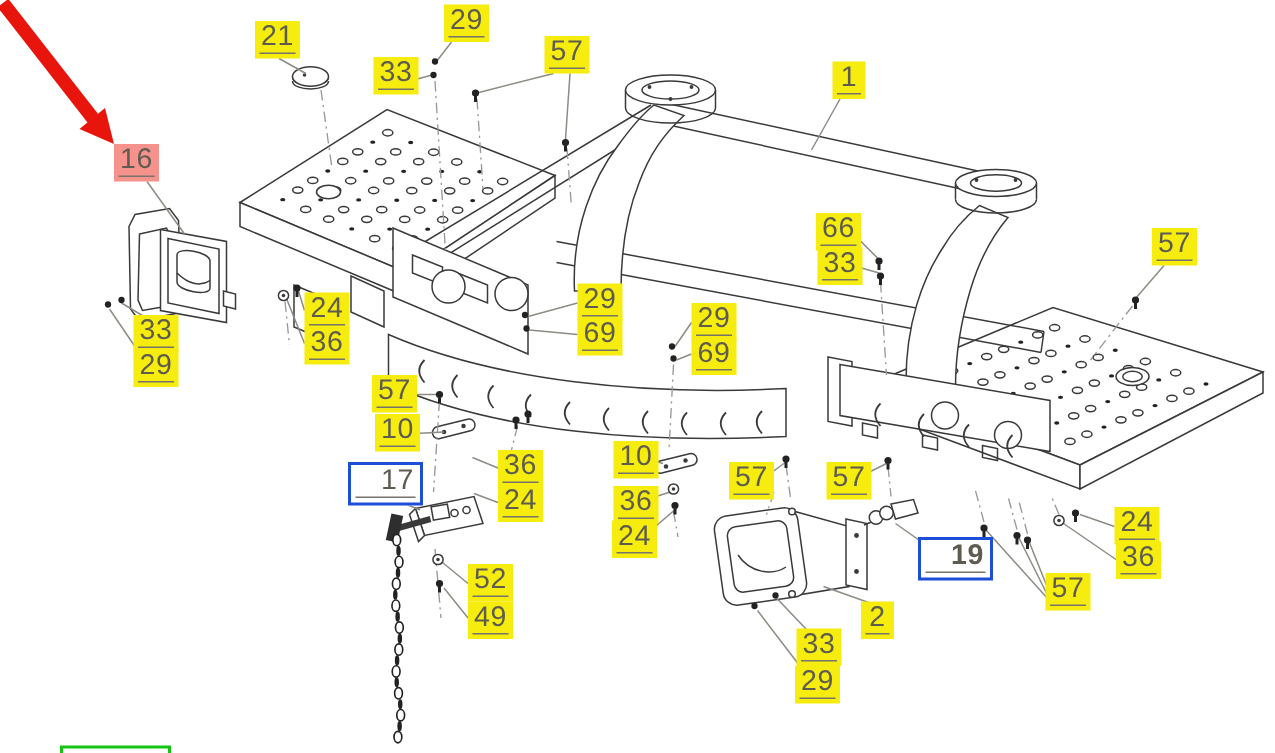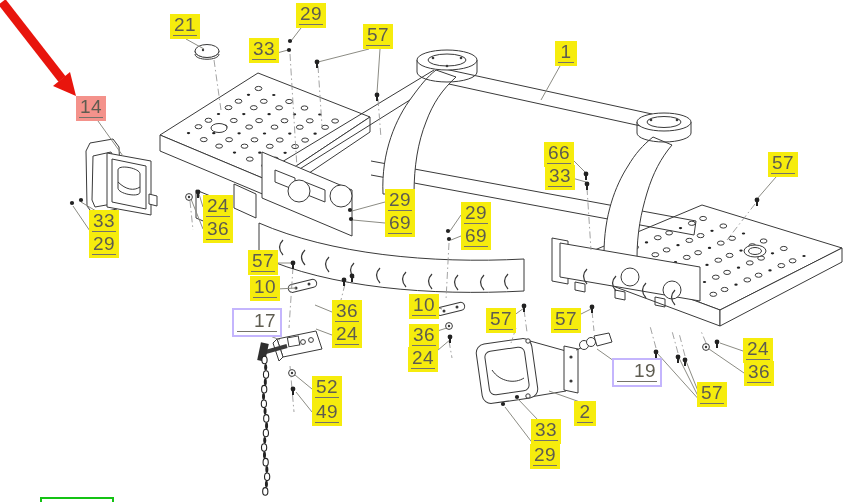--- a/index.html
+++ b/index.html
@@ -7,21 +7,21 @@
          font-family:"Liberation Sans",sans-serif;}
   #art{position:absolute;left:0;top:0;}
   #labels{position:absolute;left:0;top:0;width:850px;height:502px;pointer-events:none;}
   .plabel{position:absolute;display:inline-block;min-width:14px;text-align:center;
           font-size:19px;line-height:20px;letter-spacing:.5px;color:#5e5c50;
           padding:1px 4px 4px 4px;pointer-events:auto;cursor:pointer;}
   .plabel::after{content:"";position:absolute;left:3px;right:3px;bottom:3px;
           border-bottom:1.4px solid #75736a;}
   .plabel.yellow{background:#f6ec0d;}
   .plabel.pink{background:#f4928b;}
-  .plabel.green{background:#ffffff;border:2px solid #c4b5fd;padding-left:20px;}
+  .plabel.green{background:#ffffff;border:2px solid #1d4ed8;padding-left:20px;}
   .plabel.green-partial{background:#ffffff;border:2px solid #14c314;padding:0;}
   .plabel.green-partial::after{border-bottom:none;}
   svg .ln{stroke:#3a3a3a;stroke-width:1;fill:none;}
   svg .fw{stroke:#3a3a3a;stroke-width:1;fill:#ffffff;}
 </style>
 </head>
 <body>
 
 <div id="stage">
   <svg id="art" width="850" height="502" viewBox="0 0 850 502">
@@ -410,21 +410,21 @@
         <rect x="716" y="344" width="2" height="4" fill="#222"></rect>
       </g>
 
     <g>
       <line id="arrow-shaft" x1="2" y1="2" x2="62" y2="79" stroke="#e8150d" stroke-width="9"></line>
       <polygon id="arrow-head" points="76,96 53,86 70,72" fill="#e8150d"></polygon>
     </g>
   </svg>
 
   <div id="labels">
-      <div class="plabel pink" style="left: 76px; top: 96px;">14</div>
+      <div class="plabel pink" style="left: 76px; top: 96px;">16</div>
       <div class="plabel yellow" style="left: 170px; top: 14px;">21</div>
       <div class="plabel yellow" style="left: 296px; top: 3px;">29</div>
       <div class="plabel yellow" style="left: 249px; top: 38px;">33</div>
       <div class="plabel yellow" style="left: 363px; top: 24px;">57</div>
       <div class="plabel yellow" style="left: 555px; top: 41px;">1</div>
       <div class="plabel yellow" style="left: 544px; top: 142px;">66</div>
       <div class="plabel yellow" style="left: 545px; top: 165px;">33</div>
       <div class="plabel yellow" style="left: 768px; top: 152px;">57</div>
       <div class="plabel yellow" style="left: 89px; top: 210px;">33</div>
       <div class="plabel yellow" style="left: 89px; top: 233px;">29</div>
@@ -442,19 +442,19 @@
       <div class="plabel yellow" style="left: 409px; top: 294px;">10</div>
       <div class="plabel yellow" style="left: 409px; top: 324px;">36</div>
       <div class="plabel yellow" style="left: 408px; top: 347px;">24</div>
       <div class="plabel yellow" style="left: 312px; top: 376px;">52</div>
       <div class="plabel yellow" style="left: 312px; top: 401px;">49</div>
       <div class="plabel yellow" style="left: 486px; top: 308px;">57</div>
       <div class="plabel yellow" style="left: 551px; top: 308px;">57</div>
       <div class="plabel yellow" style="left: 531px; top: 419px;">33</div>
       <div class="plabel yellow" style="left: 530px; top: 444px;">29</div>
       <div class="plabel yellow" style="left: 574px; top: 401px;">2</div>
-      <div class="plabel green" style="left: 612px; top: 358px;">19</div>
+      <div class="plabel green" style="left: 612px; top: 358px; font-weight: bold;">19</div>
       <div class="plabel yellow" style="left: 743px; top: 338px;">24</div>
       <div class="plabel yellow" style="left: 744px; top: 361px;">36</div>
       <div class="plabel yellow" style="left: 697px; top: 382px;">57</div>
       <div class="plabel green-partial" style="left: 40px; top: 497px; width: 70px; height: 12px;"></div>
     </div>
 </div>
 
 </body></html>

